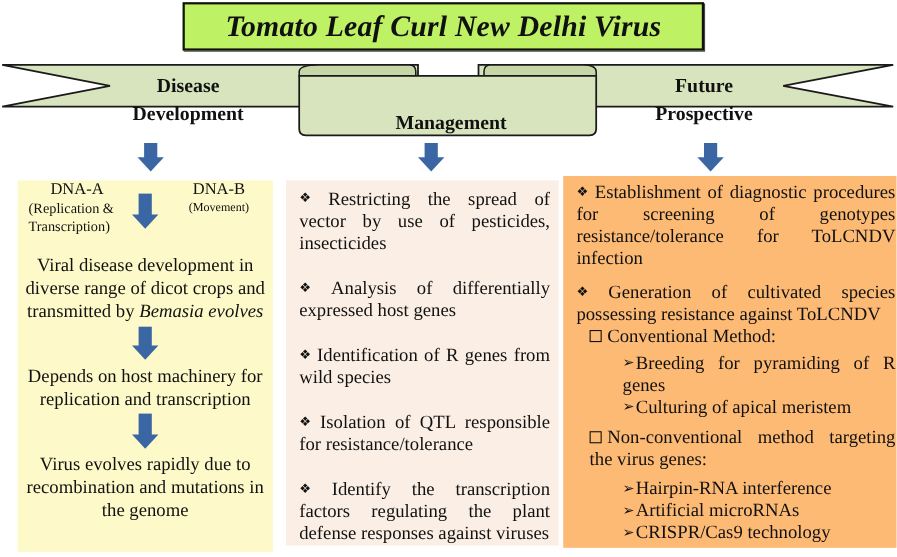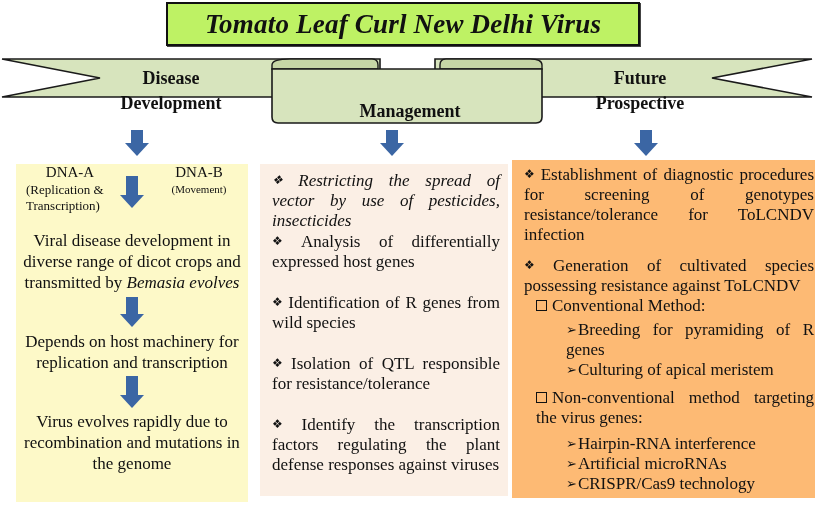--- a/index.html
+++ b/index.html
@@ -93,21 +93,21 @@
   <div style="position:relative; height:38px;">
     <div class="arrow" style="left:110px; top:3px;">
         <div class="shaft" style="height:20px;"></div>
         <div class="head" style="top:19px;"></div>
       </div>
   </div>
   <div class="c">Virus evolves rapidly due to recombination and mutations in the genome</div>
 </div>
 
 <div class="panel p2" style="padding:6px 8px 0 12px;">
-  <div class="j" style="font-style:italic;"><span class="dia">❖</span><span>Restricting the spread of vector by use of pesticides, insecticides</span></div>
+  <div class="j" style="margin-bottom:20px;"><span class="dia">❖</span><span>Restricting the spread of vector by use of pesticides, insecticides</span></div>
   <div class="j" style="margin-bottom:20px;"><span class="dia">❖</span><span>Analysis of differentially expressed host genes</span></div>
   <div class="j" style="margin-bottom:20px;"><span class="dia">❖</span><span>Identification of R genes from wild species</span></div>
   <div class="j" style="margin-bottom:20px;"><span class="dia">❖</span><span>Isolation of QTL responsible for resistance/tolerance</span></div>
   <div class="j"><span class="dia">❖</span><span>Identify the transcription factors regulating the plant defense responses against viruses</span></div>
 </div>
 
 <div class="panel p3" style="padding:4px 10px 0 12px;">
   <div class="j" style="margin-bottom:10px;"><span class="dia">❖</span><span>Establishment of diagnostic procedures for screening of genotypes resistance/tolerance for ToLCNDV infection</span></div>
   <div class="j"><span class="dia">❖</span><span>Generation of cultivated species possessing resistance against ToLCNDV</span></div>
   <div class="j" style="padding-left:12px;"><span class="sq"></span><span>Conventional Method:</span></div>

